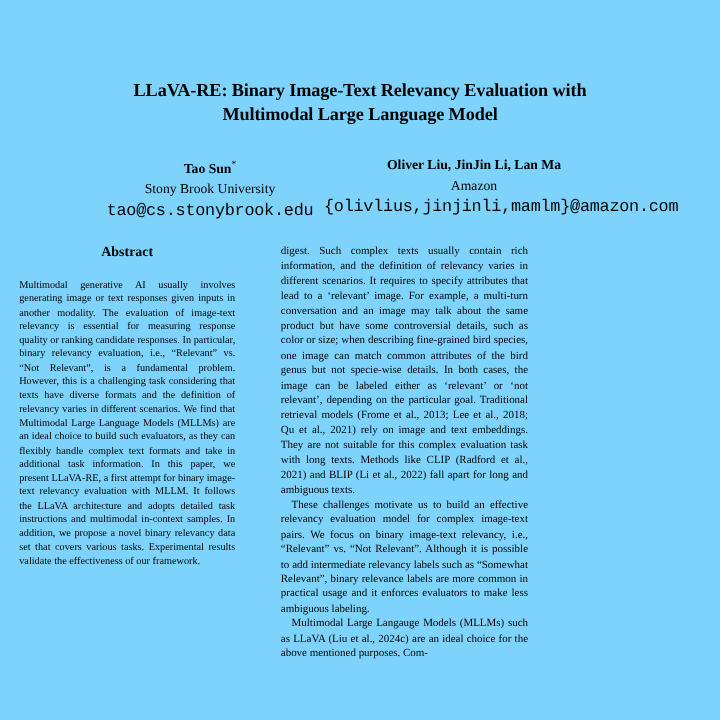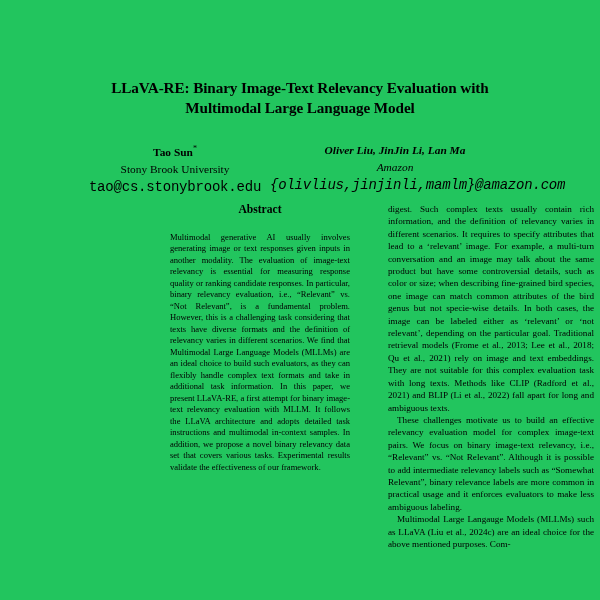--- a/index.html
+++ b/index.html
@@ -12,23 +12,23 @@
     width: 600px;
     height: 600px;
     overflow: hidden;
     font-family: "Liberation Serif", "DejaVu Serif", serif;
     color: #000000;
   }
   .page {
     position: relative;
     width: 600px;
     height: 600px;
-    background: #22c55e;
+    background: #7dd3fc;
     box-sizing: border-box;
-    padding: 16px;
+    padding: 4px;
   }
 
   
   .title-block {
     padding: 62px 70px 0 70px;
     text-align: center;
   }
   .paper-title {
     font-size: 15.2px;
     font-weight: bold;
@@ -42,21 +42,21 @@
     display: flex;
     justify-content: center;
     margin-top: 25px;
     padding: 0 60px;
   }
   .author-col {
     text-align: center;
     flex: 0 0 auto;
   }
   .author-col.left  { width: 190px; }
-  .author-col.right { width: 250px; font-style: italic; }
+  .author-col.right { width: 250px; }
   .author-names {
     font-size: 11.4px;
     font-weight: bold;
     line-height: 1.38;
   }
   .author-names .star {
     font-size: 8px;
     vertical-align: super;
     font-weight: normal;
   }
@@ -71,21 +71,21 @@
     letter-spacing: -0.2px;
   }
 
   
   .columns {
     position: absolute;
     top: 203px;
     left: 0;
     width: 600px;
     display: flex;
-    justify-content: flex-end;
+    justify-content: flex-start;
     gap: 22px;
   }
   .col {
     width: 212px;
   }
   .section-heading {
     font-size: 11.6px;
     font-weight: bold;
     margin: 0 0 8px 0;
   }

